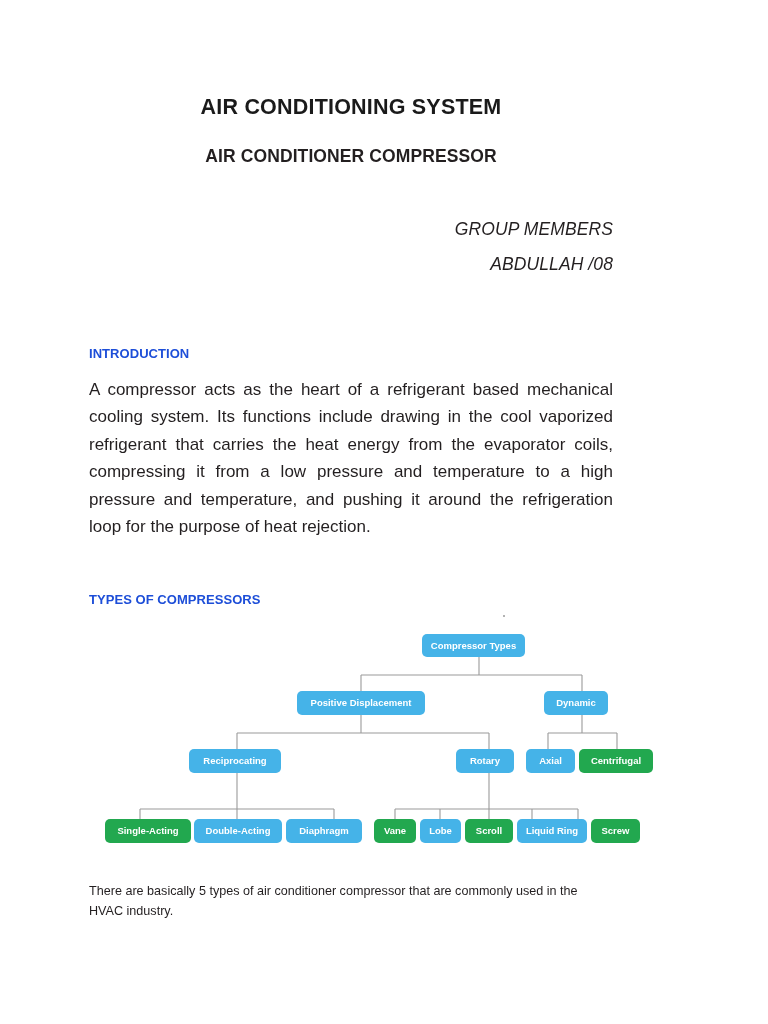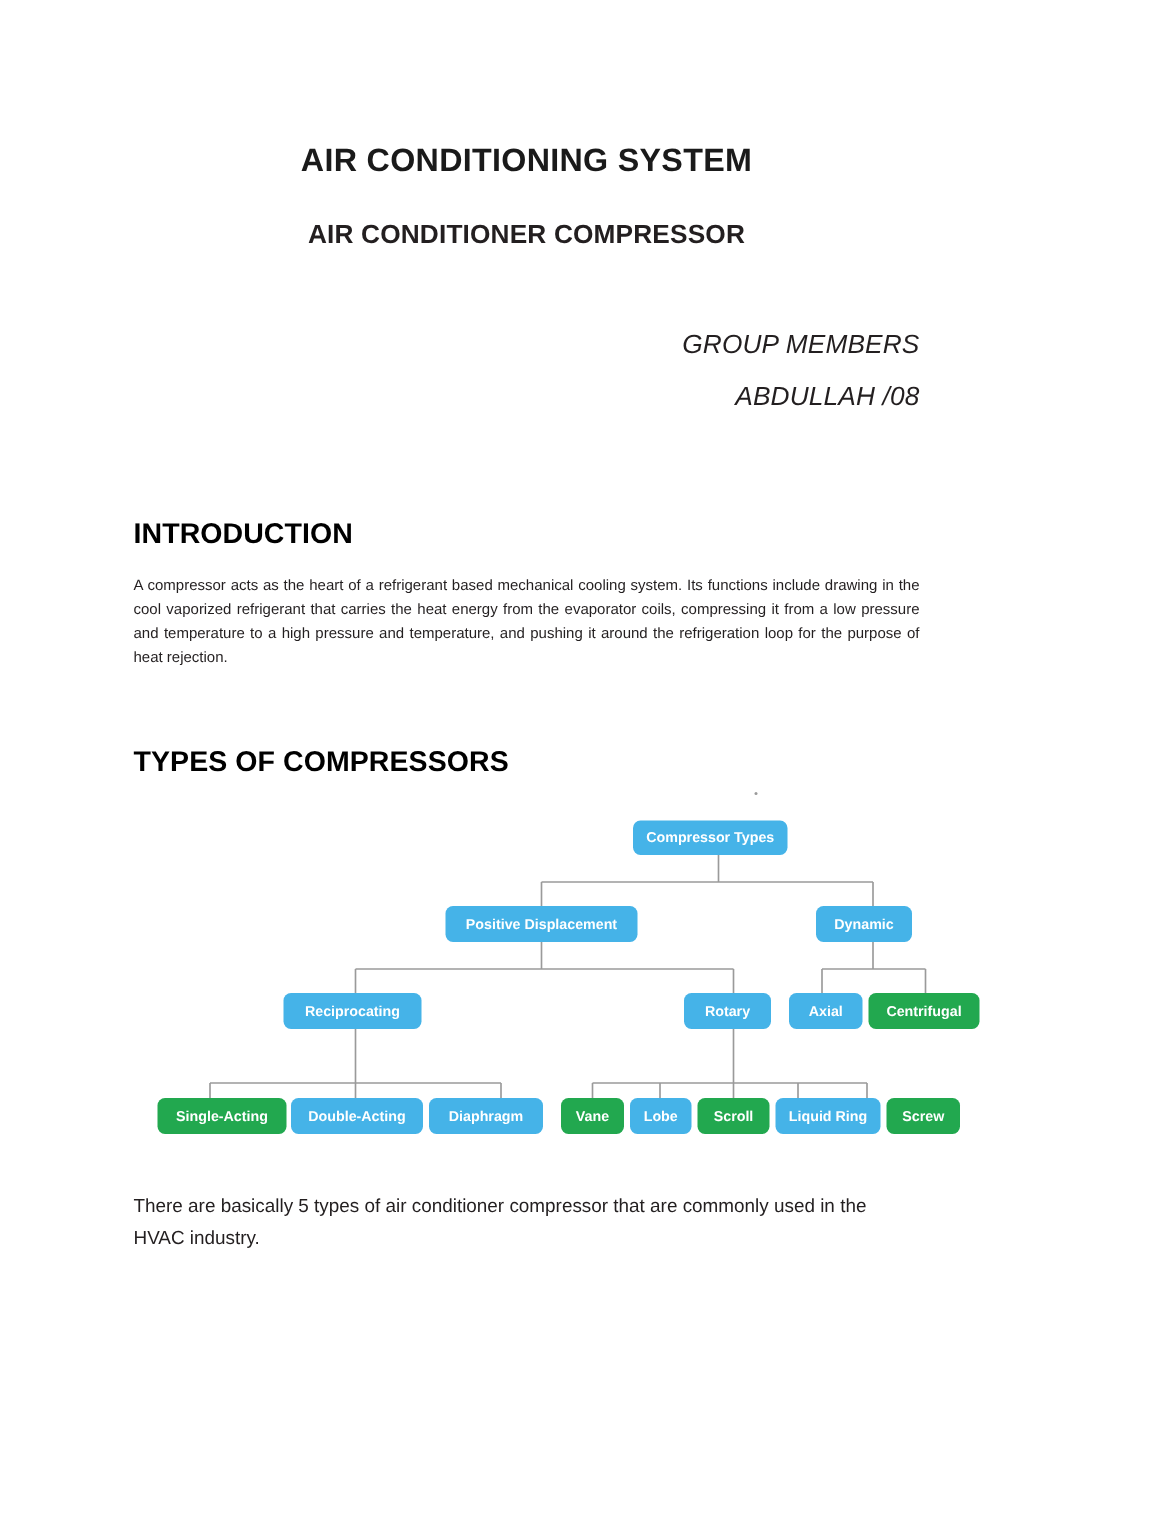--- a/index.html
+++ b/index.html
@@ -49,30 +49,30 @@
     font-style: italic;
   }
   .members .mline {
     font-size: 17.5px;
     line-height: 1.0;
     padding-bottom: 18px;
     letter-spacing: 0.1px;
     color: #231f20;
   }
   .section-head {
-    font-size: 19px;
+    font-size: 13px;
     font-weight: bold;
     margin: 0;
     letter-spacing: 0.05px;
-    color: #000000;
+    color: #1d4ed8;
   }
   .intro-head { padding-top: 54px; }
   .types-head { padding-top: 51px; }
   .body-par {
-    font-size: 10px;
+    font-size: 17px;
     line-height: 1.62;
     text-align: justify;
     margin: 0;
     padding-top: 15px;
     color: #231f20;
   }
   .closing-par {
     font-size: 12.6px;
     line-height: 1.62;
     text-align: left;

